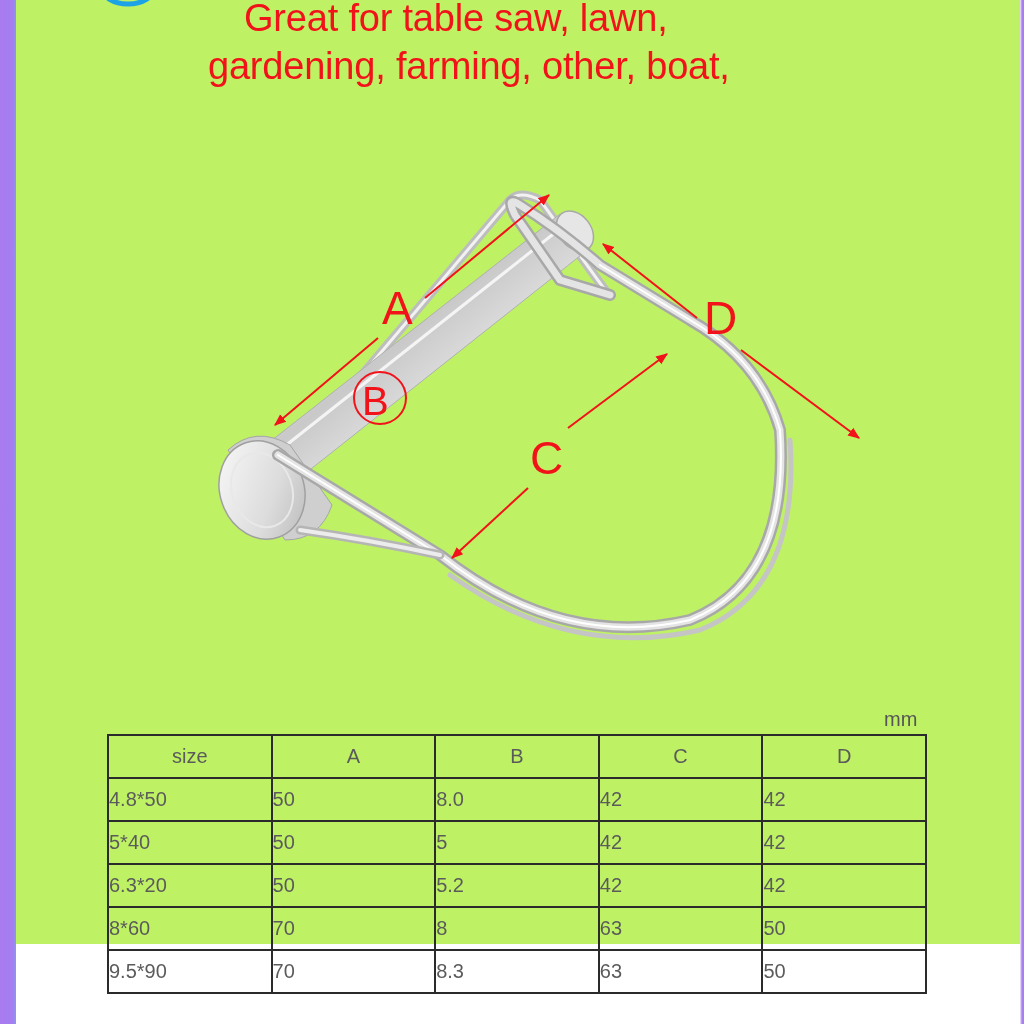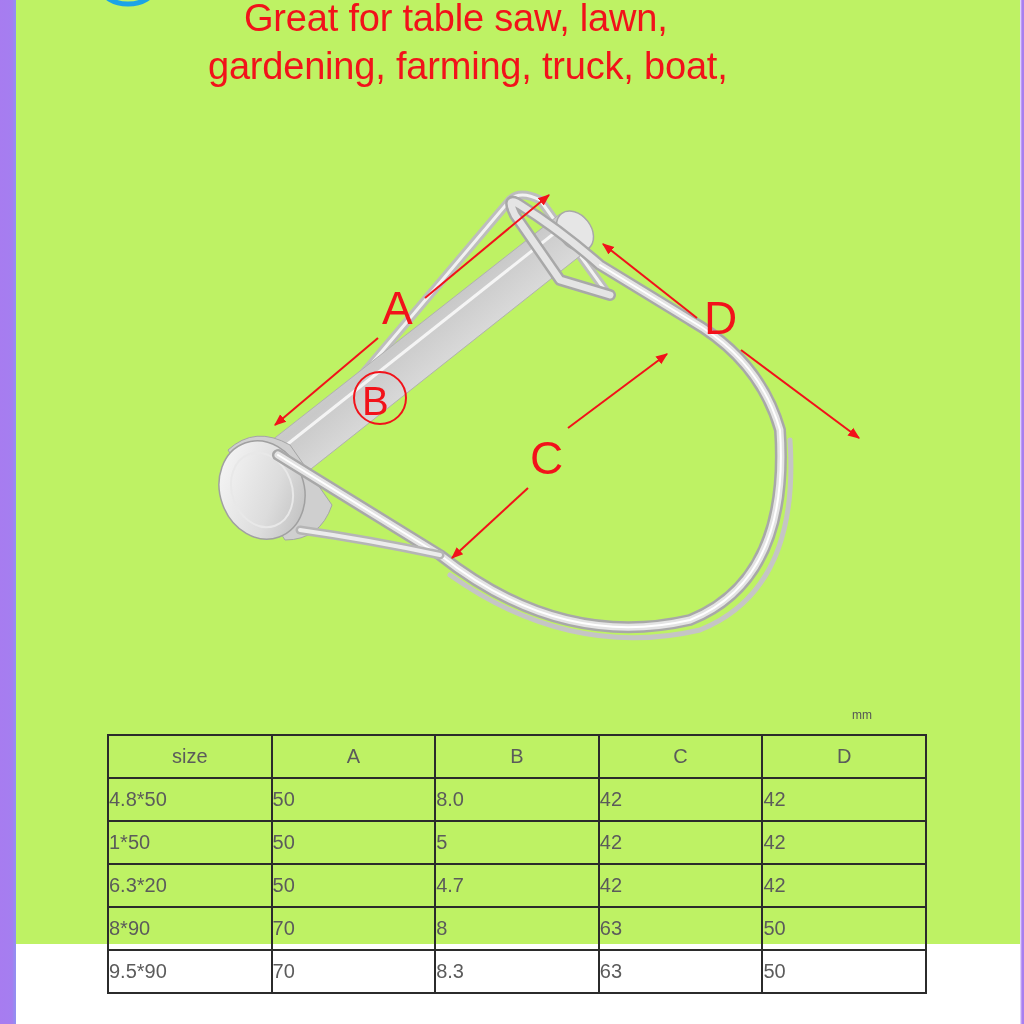--- a/index.html
+++ b/index.html
@@ -52,22 +52,22 @@
       left: 200px; top: 170px;
       width: 680px; height: 500px;
     }
     .dim-label {
       fill: #f2121a;
       font-family: "Liberation Sans", sans-serif;
       font-size: 46px;
     }
     .unit {
       position: absolute;
-      left: 852px; top: 708px;
-      font-size: 12px;
+      left: 884px; top: 708px;
+      font-size: 20px;
       color: #555555;
     }
     table.spec {
       position: absolute;
       left: 107px; top: 734px;
       border-collapse: collapse;
       width: 820px;
       table-layout: fixed;
     }
     table.spec th, table.spec td {
@@ -88,21 +88,21 @@
   <div class="border-left"></div>
   <div class="border-right"></div>
 
   <svg class="logo" viewBox="0 0 60 44">
     <ellipse cx="28" cy="18" rx="26" ry="16" fill="none" stroke="#1ba3e6" stroke-width="5"></ellipse>
     <ellipse cx="28" cy="16" rx="18" ry="10" fill="none" stroke="#45c0f2" stroke-width="3"></ellipse>
   </svg>
 
   <div class="headline">
     <span class="line line1">Great for table saw, lawn,</span>
-    <span class="line">gardening, farming, truck, boat,</span>
+    <span class="line">gardening, farming, other, boat,</span>
   </div>
 
   <svg class="illustration" viewBox="200 170 680 500" width="680" height="500">
     <defs>
       <linearGradient id="metal" x1="0" y1="0" x2="1" y2="1">
         <stop offset="0" stop-color="#f4f4f4"></stop>
         <stop offset="0.45" stop-color="#c9c9c9"></stop>
         <stop offset="0.7" stop-color="#eeeeee"></stop>
         <stop offset="1" stop-color="#a9a9a9"></stop>
       </linearGradient>
@@ -178,35 +178,35 @@
     </thead>
     <tbody>
       <tr>
         <td>4.8*50</td>
         <td>50</td>
         <td>8.0</td>
         <td>42</td>
         <td>42</td>
       </tr>
       <tr>
-        <td>1*50</td>
+        <td>5*40</td>
         <td>50</td>
         <td>5</td>
         <td>42</td>
         <td>42</td>
       </tr>
       <tr>
         <td>6.3*20</td>
         <td>50</td>
-        <td>4.7</td>
-        <td>42</td>
-        <td>42</td>
-      </tr>
-      <tr>
-        <td>8*90</td>
+        <td>5.2</td>
+        <td>42</td>
+        <td>42</td>
+      </tr>
+      <tr>
+        <td>8*60</td>
         <td>70</td>
         <td>8</td>
         <td>63</td>
         <td>50</td>
       </tr>
       <tr>
         <td>9.5*90</td>
         <td>70</td>
         <td>8.3</td>
         <td>63</td>

